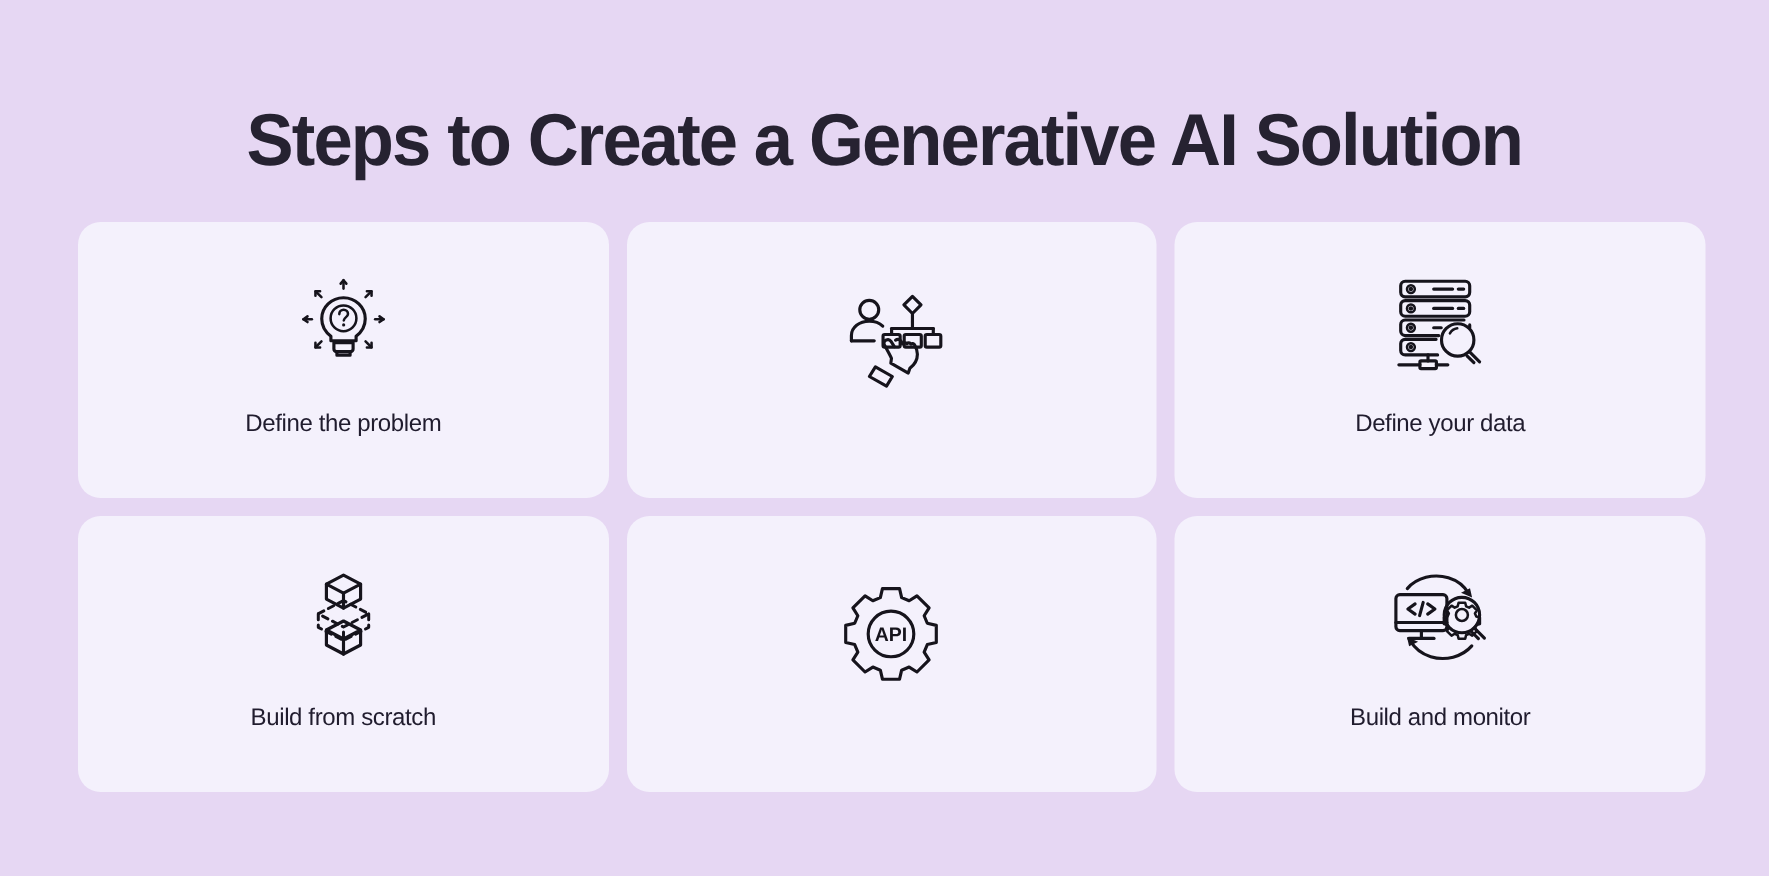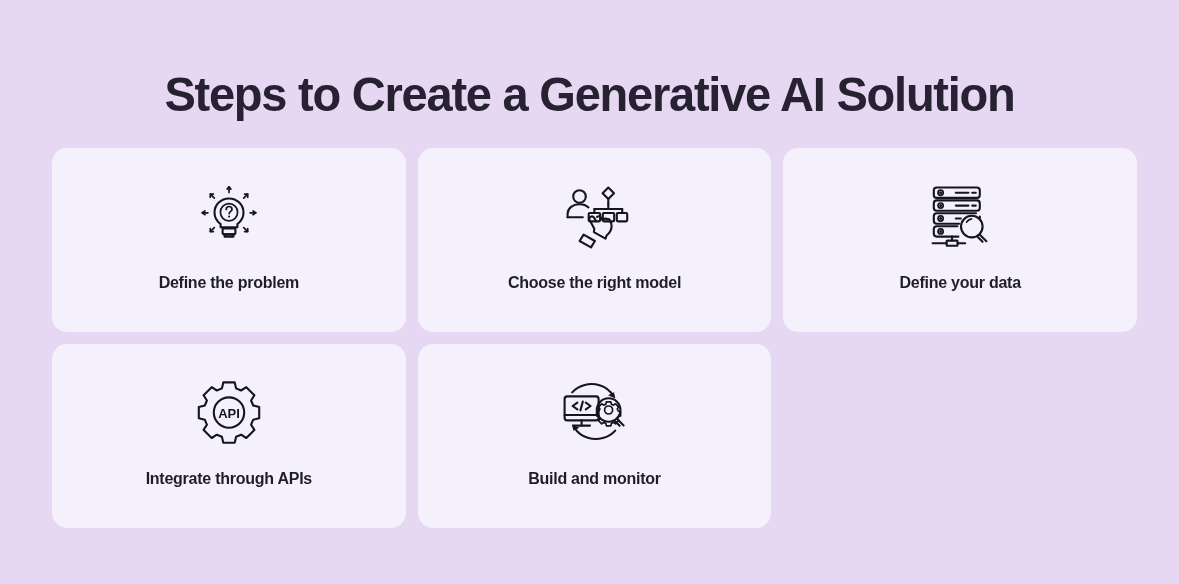--- a/index.html
+++ b/index.html
@@ -65,21 +65,21 @@
     justify-content: center;
     margin-bottom: 20px;
   }
   .card-icon svg {
     display: block;
     width: 72px;
     height: 72px;
   }
   .card-label {
     font-size: 16px;
-    font-weight: 700;
+    font-weight: 400;
     color: #201c2e;
     letter-spacing: -0.25px;
     text-align: center;
     line-height: 1.2;
     white-space: nowrap;
   }
   .ic {
     fill: none;
     stroke: #16141c;
     stroke-width: 2.1;
@@ -174,21 +174,20 @@
           <path class="ic" d="M64.2 28.0v4.0"></path>
 
           <rect class="ic" x="30.7" y="32.0" width="11.4" height="8.4" rx="1.1"></rect>
           <rect class="ic" x="44.8" y="32.0" width="11.4" height="8.4" rx="1.1"></rect>
           <rect class="ic" x="58.8" y="32.0" width="10.4" height="8.4" rx="1.1"></rect>
 
           <path class="ic" d="M39.0 35.8c1.4-1.0 3.1-0.4 3.7 0.7l1.0 1.8c0.6-0.9 2.1-1.0 2.9-0.1 0.6-0.8 2.0-0.8 2.7 0.2 0.7-0.6 1.9-0.4 2.4 0.5 1.0 1.8 1.9 3.6 1.9 6.2 0 4.3-2.5 7.4-5.0 9.4l-1.1 3.2-11.6-6.6 0.4-3.2c-0.6-1.5-3.2-6.2-4.6-8.7-0.8-1.4-0.3-2.9 1.0-3.5 1.2-0.6 2.6-0.2 3.3 0.9l2.2 3.5"></path>
           <path class="ic" d="M25.6 53.6 36.9 60.0 33.0 66.4 21.6 60.0z"></path>
         </svg>
       </div>
-      <div class="card-label">Choose the right model</div>
     </div>
 
     <div class="card">
       <div class="card-icon">
         <svg viewBox="0 0 72 72" xmlns="http://www.w3.org/2000/svg">
 
           <rect class="ic" x="9.8" y="6.5" width="46.0" height="10.4" rx="3.0"></rect>
           <circle class="ic-fillblack" cx="16.6" cy="11.7" r="1.5"></circle>
           <circle class="ic-thin" cx="16.6" cy="11.7" r="2.6"></circle>
           <path class="ic" d="M31.8 11.7h12.6"></path>
@@ -217,33 +216,51 @@
 
           <circle class="ic" cx="47.8" cy="45.6" r="10.8"></circle>
           <path class="ic-thin" d="M42.6 41.2c1.0-1.8 2.8-3.0 4.9-3.3"></path>
           <path class="ic" d="M55.6 53.4 62.4 60.2"></path>
           <path class="ic" d="M54.0 56.2 58.6 60.8"></path>
         </svg>
       </div>
       <div class="card-label">Define your data</div>
     </div>
 
+    <div class="card">
+      <div class="card-icon">
+        <svg viewBox="0 0 72 72" xmlns="http://www.w3.org/2000/svg">
+
+          <path class="ic-dash" d="M36 23.4 19.2 32.2 36 41.0 52.8 32.2z"></path>
+          <path class="ic-dash" d="M19.2 32.2v9.0L36 50.0v-9.0"></path>
+          <path class="ic-dash" d="M52.8 32.2v9.0L36 50.0"></path>
+
+          <path class="ic" d="M36 6.4 47.4 12.4 36 18.4 24.6 12.4z"></path>
+          <path class="ic" d="M24.6 12.4v10.0L36 28.4V18.4"></path>
+          <path class="ic" d="M47.4 12.4v10.0L36 28.4"></path>
+
+          <path class="ic" d="M36 37.0 47.4 43.0 36 49.0 24.6 43.0z"></path>
+          <path class="ic" d="M24.6 43.0v10.0L36 59.0V49.0"></path>
+          <path class="ic" d="M47.4 43.0v10.0L36 59.0"></path>
+        </svg>
+      </div>
+      <div class="card-label">Build from scratch</div>
+    </div>
 
     <div class="card">
       <div class="card-icon">
         <svg viewBox="0 0 72 72" xmlns="http://www.w3.org/2000/svg">
 
           <path class="ic" d="M30.3 5.4h11.4l1.4 6.0 5.0 2.1 5.2-3.3 8.1 8.1-3.3 5.2 2.1 5.0 6.0 1.4v11.4l-6.0 1.4-2.1 5.0 3.3 5.2-8.1 8.1-5.2-3.3-5.0 2.1-1.4 6.0H30.3l-1.4-6.0-5.0-2.1-5.2 3.3-8.1-8.1 3.3-5.2-2.1-5.0-6.0-1.4V29.9l6.0-1.4 2.1-5.0-3.3-5.2 8.1-8.1 5.2 3.3 5.0-2.1z"></path>
 
           <circle class="ic" cx="36" cy="35.6" r="15.2"></circle>
 
           <text class="api-text" x="36" y="40.6" text-anchor="middle">API</text>
         </svg>
       </div>
-      <div class="card-label">Integrate through APIs</div>
     </div>
 
     <div class="card">
       <div class="card-icon">
         <svg viewBox="0 0 72 72" xmlns="http://www.w3.org/2000/svg">
 
           <rect class="ic" x="6.6" y="19.4" width="34.0" height="24.0" rx="2.6"></rect>
           <path class="ic" d="M6.6 38.0h34.0"></path>
           <path class="ic" d="M23.6 43.4v5.2"></path>
           <path class="ic" d="M15.2 48.6h16.8"></path>

